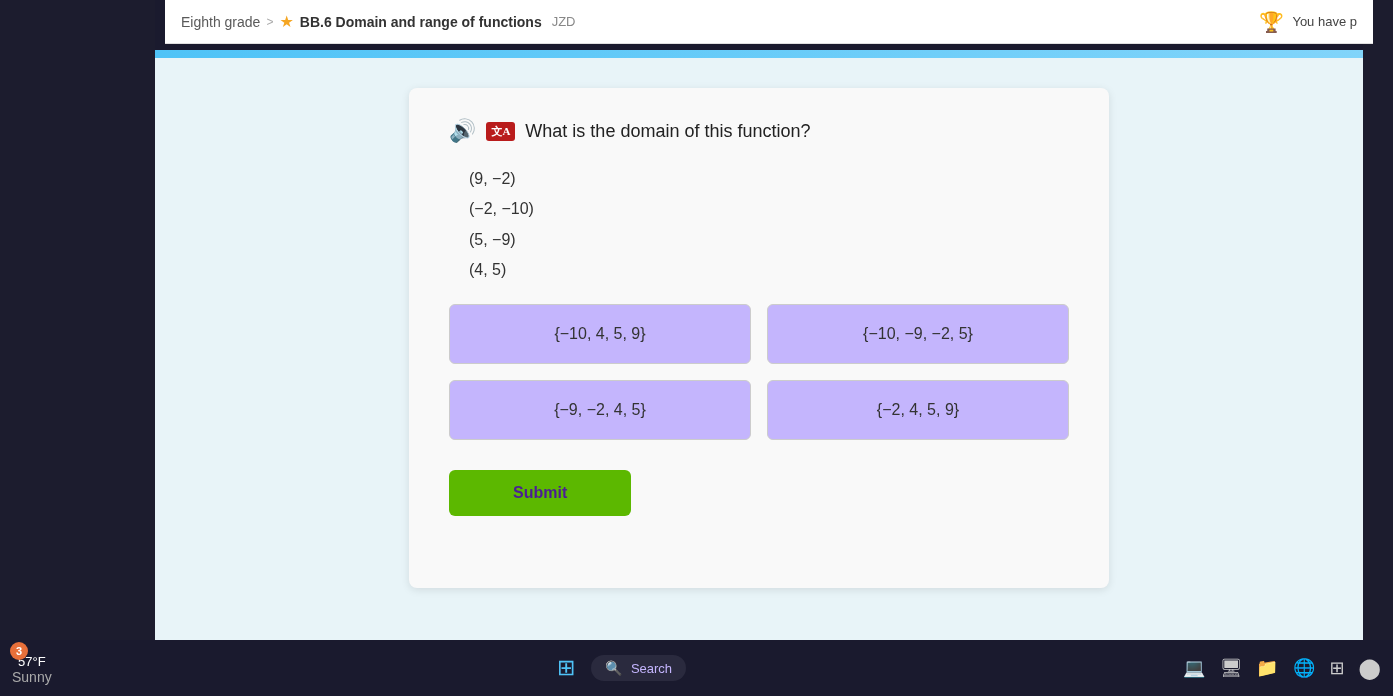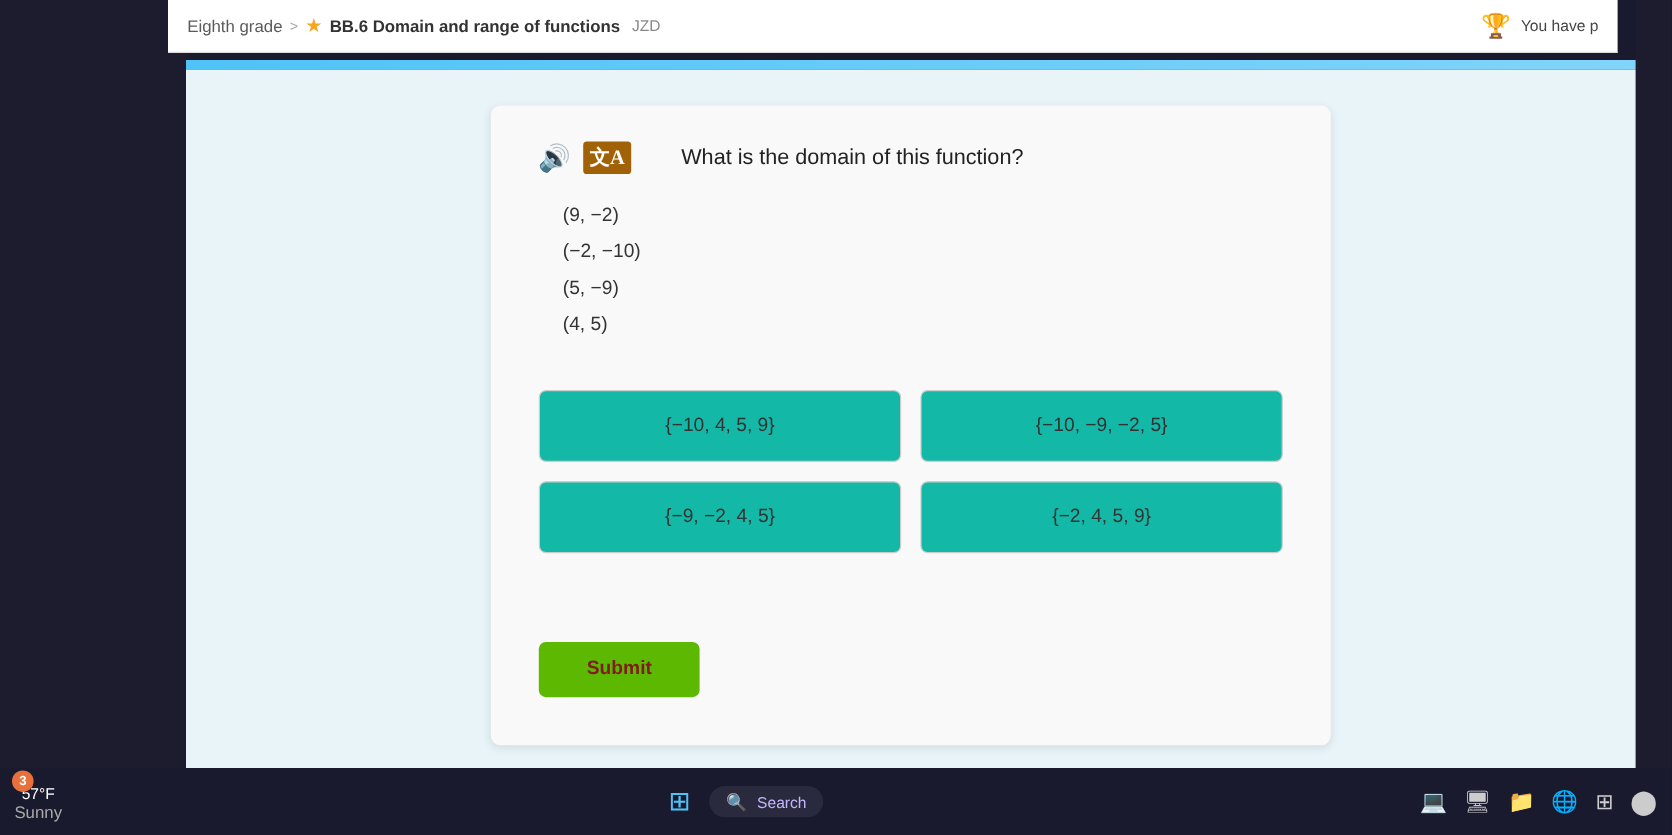--- a/index.html
+++ b/index.html
@@ -22,21 +22,21 @@
     .right-panel {
       position: absolute;
       right: 0; top: 0;
       width: 30px; height: 640px;
       background: #1c1c2e;
     }
 
     
     .top-bar {
       position: absolute;
-      left: 140px; top: 0;
+      left: 165px; top: 0;
       width: calc(1393px - 155px - 30px);
       height: 44px;
       background: #ffffff;
       display: flex;
       align-items: center;
       padding: 0 16px;
       border-bottom: 1px solid #e0e0e0;
     }
     .breadcrumb {
       display: flex;
@@ -117,75 +117,73 @@
       display: flex;
       align-items: center;
       gap: 10px;
       margin-bottom: 20px;
     }
     .sound-icon {
       color: #555;
       font-size: 22px;
     }
     .translate-icon {
-      background: #a16207;
+      background: #b91c1c;
       color: white;
-      font-size: 17px;
+      font-size: 11px;
       padding: 2px 5px;
       border-radius: 3px;
       font-weight: bold;
       font-family: Liberation Serif, serif;
     }
     .question-text {
       font-size: 18px;
       color: #222;
       font-weight: 500;
-      margin-left: 32px;
     }
 
     .ordered-pairs {
       margin-left: 20px;
-      margin-bottom: 38px;
+      margin-bottom: 18px;
       line-height: 1.9;
     }
     .ordered-pairs p {
       font-size: 16px;
       color: #333;
     }
 
     
     .answer-grid {
       display: grid;
       grid-template-columns: 1fr 1fr;
       gap: 16px;
       margin-bottom: 30px;
     }
     .answer-btn {
-      background: #14b8a6;
+      background: #c4b5fd;
       border: 1.5px solid #ccc;
       border-radius: 6px;
       padding: 20px 10px;
       font-size: 16px;
       color: #333;
       cursor: pointer;
       text-align: center;
       transition: background 0.15s, border-color 0.15s;
     }
 
     .submit-btn {
       background: #5cb800;
-      color: #7f1d1d;
+      color: #4c1d95;
       border: none;
       border-radius: 6px;
-      padding: 14px 40px;
+      padding: 14px 64px;
       font-size: 16px;
       font-weight: 600;
       cursor: pointer;
       transition: background 0.15s;
-      margin-top: 44px;
     }
 
     
     .taskbar {
       position: absolute;
       bottom: 0;
       left: 0;
       width: 1393px;
       height: 56px;
       background: #1a1a2e;

